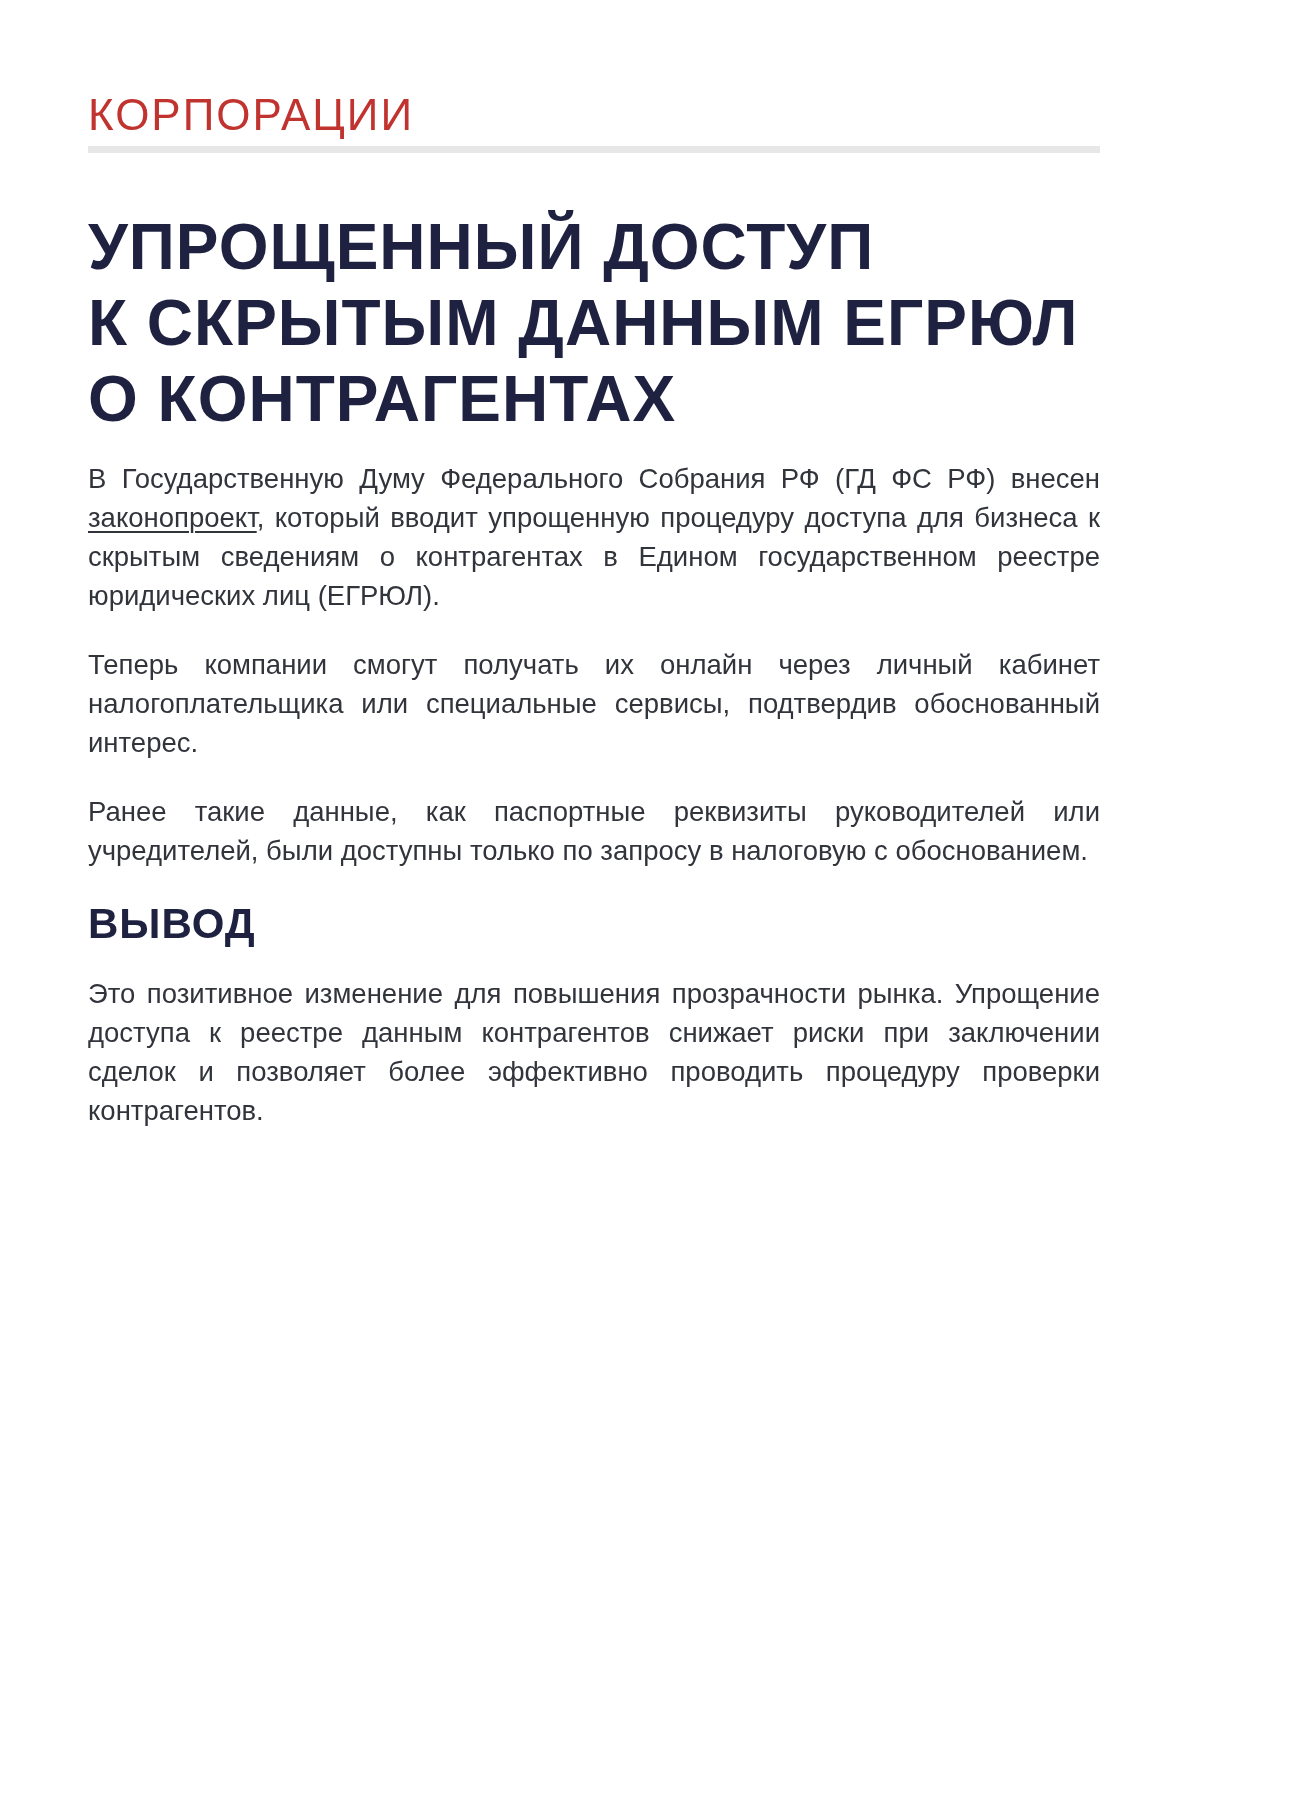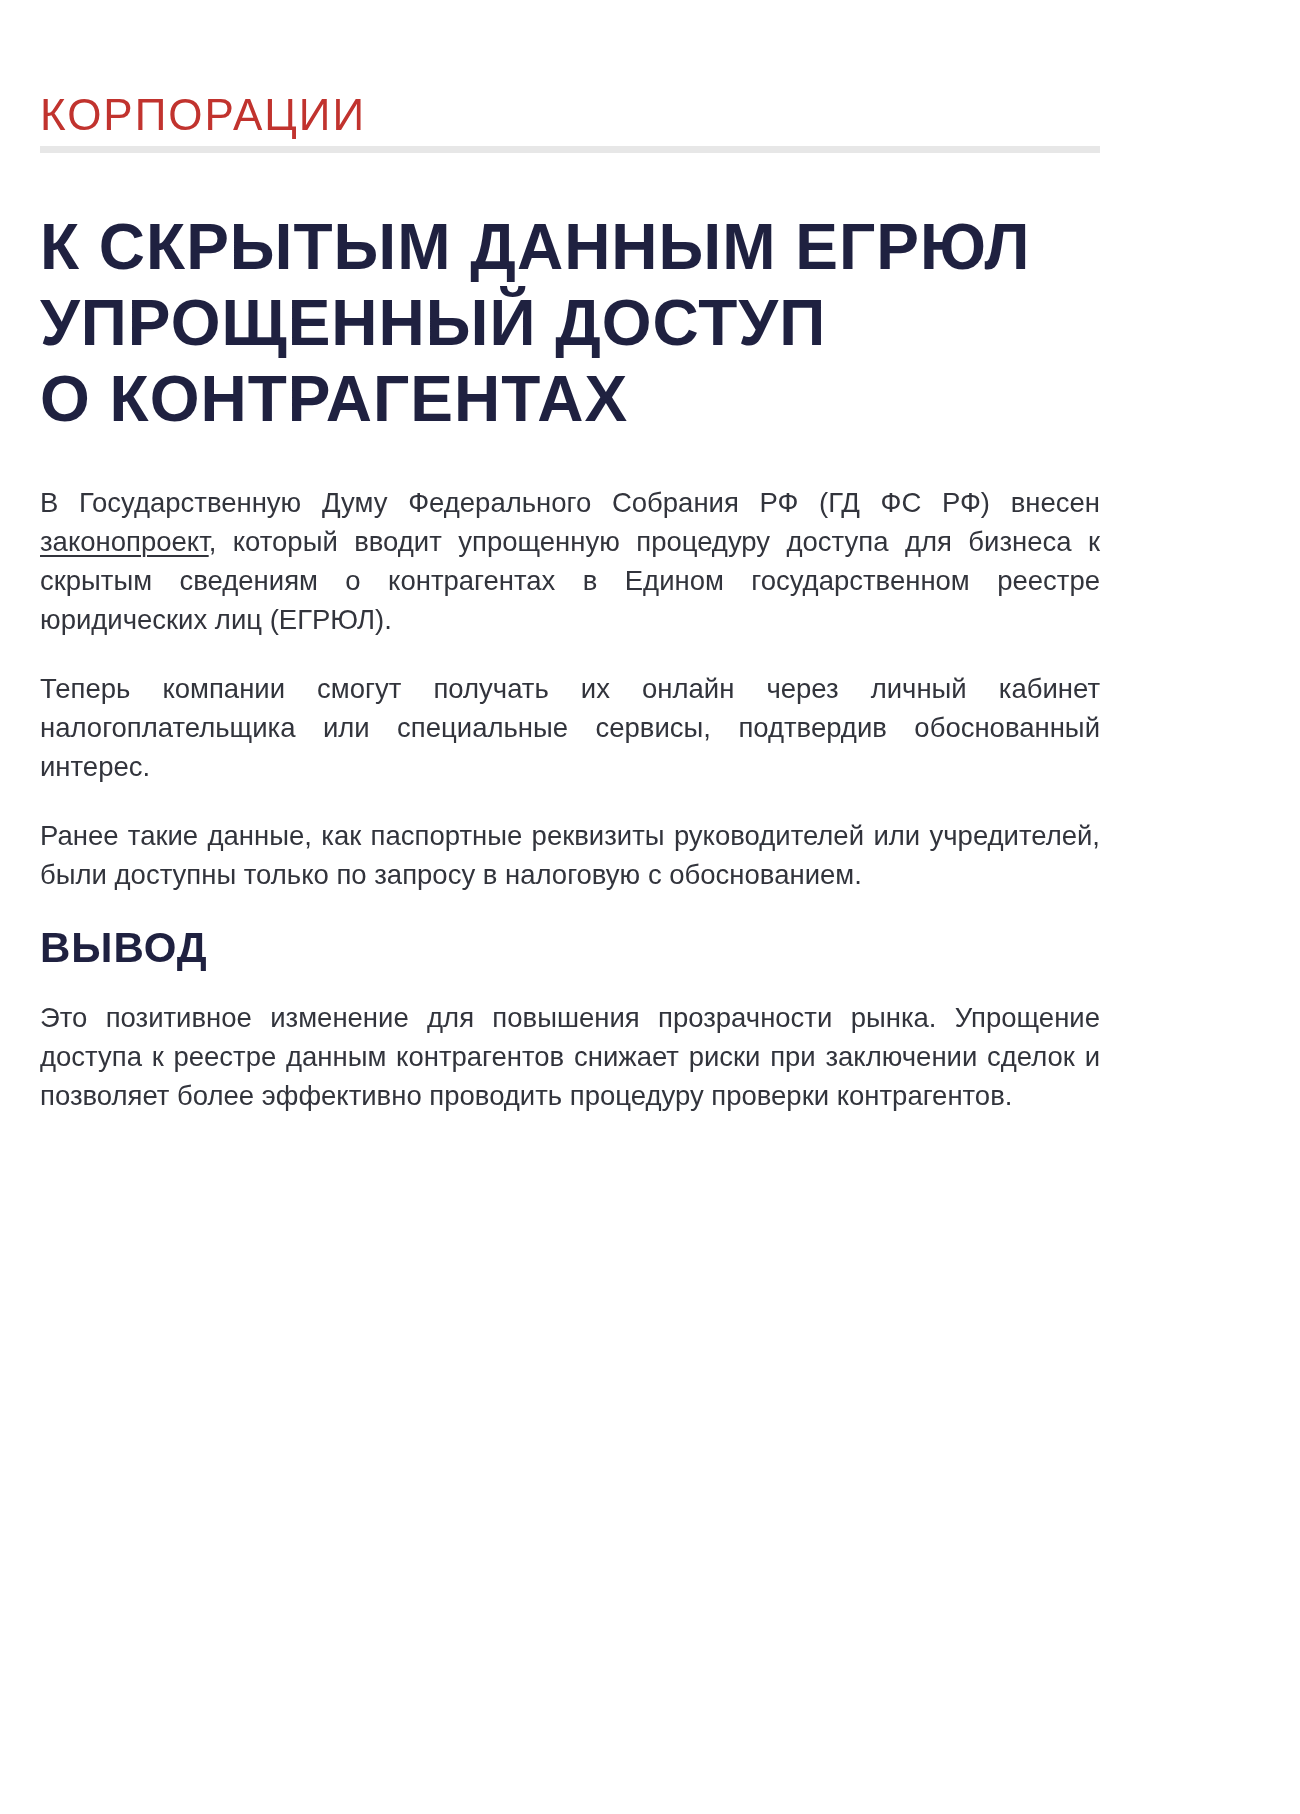--- a/index.html
+++ b/index.html
@@ -8,21 +8,21 @@
     --body-text:#32343c;
     --divider-gray:#e7e7e7;
     --page-background:#ffffff;
   }
   html,body{margin:0;padding:0;background:#ffffff;}
   .page{
     position:relative;
     width:1184px;
     height:1814px;
     box-sizing:border-box;
-    padding:90px 84px 0 40px;
+    padding:90px 84px 0 88px;
     background:var(--page-background,#ffffff);
     font-family:"Liberation Sans", sans-serif;
     overflow:hidden;
   }
   .category{
     color:var(--category-red,#c1332e);
     font-size:44px;
     line-height:50px;
     font-weight:400;
     letter-spacing:2px;
@@ -41,21 +41,21 @@
     letter-spacing:1px;
   }
   h1.title .title-line{display:block;}
   p.body{
     margin:0 0 30px 0;
     color:var(--body-text,#32343c);
     font-size:27.5px;
     line-height:39px;
     text-align:justify;
   }
-  p.body.first{margin-top:46px;}
+  p.body.first{margin-top:22px;}
   h2.conclusion-heading{
     margin:4px 0 26px 0;
     color:var(--title-navy,#1f2140);
     font-size:42px;
     line-height:48px;
     font-weight:700;
     letter-spacing:1px;
   }
   a.inline-link{
     color:inherit;
@@ -69,22 +69,22 @@
 <body>
 
 <div class="page">
 
   <header>
     <div class="category">КОРПОРАЦИИ</div>
     <div class="divider"></div>
   </header>
 
   <h1 class="title">
+    <span class="title-line">УПРОЩЕННЫЙ ДОСТУП</span>
     <span class="title-line">К СКРЫТЫМ ДАННЫМ ЕГРЮЛ</span>
-    <span class="title-line">УПРОЩЕННЫЙ ДОСТУП</span>
     <span class="title-line">О КОНТРАГЕНТАХ</span>
   </h1>
 
   <p class="body first"><span>В Государственную Думу Федерального Собрания РФ (ГД ФС РФ) внесен </span><a class="inline-link">законопроект</a><span>, который вводит упрощенную процедуру доступа для бизнеса к скрытым сведениям о контрагентах в Едином государственном реестре юридических лиц (ЕГРЮЛ).</span></p>
 
   <p class="body">Теперь компании смогут получать их онлайн через личный кабинет налогоплательщика или специальные сервисы, подтвердив обоснованный интерес.</p>
 
   <p class="body">Ранее такие данные, как паспортные реквизиты руководителей или учредителей, были доступны только по запросу в налоговую с обоснованием.</p>
 
   <h2 class="conclusion-heading">ВЫВОД</h2>

